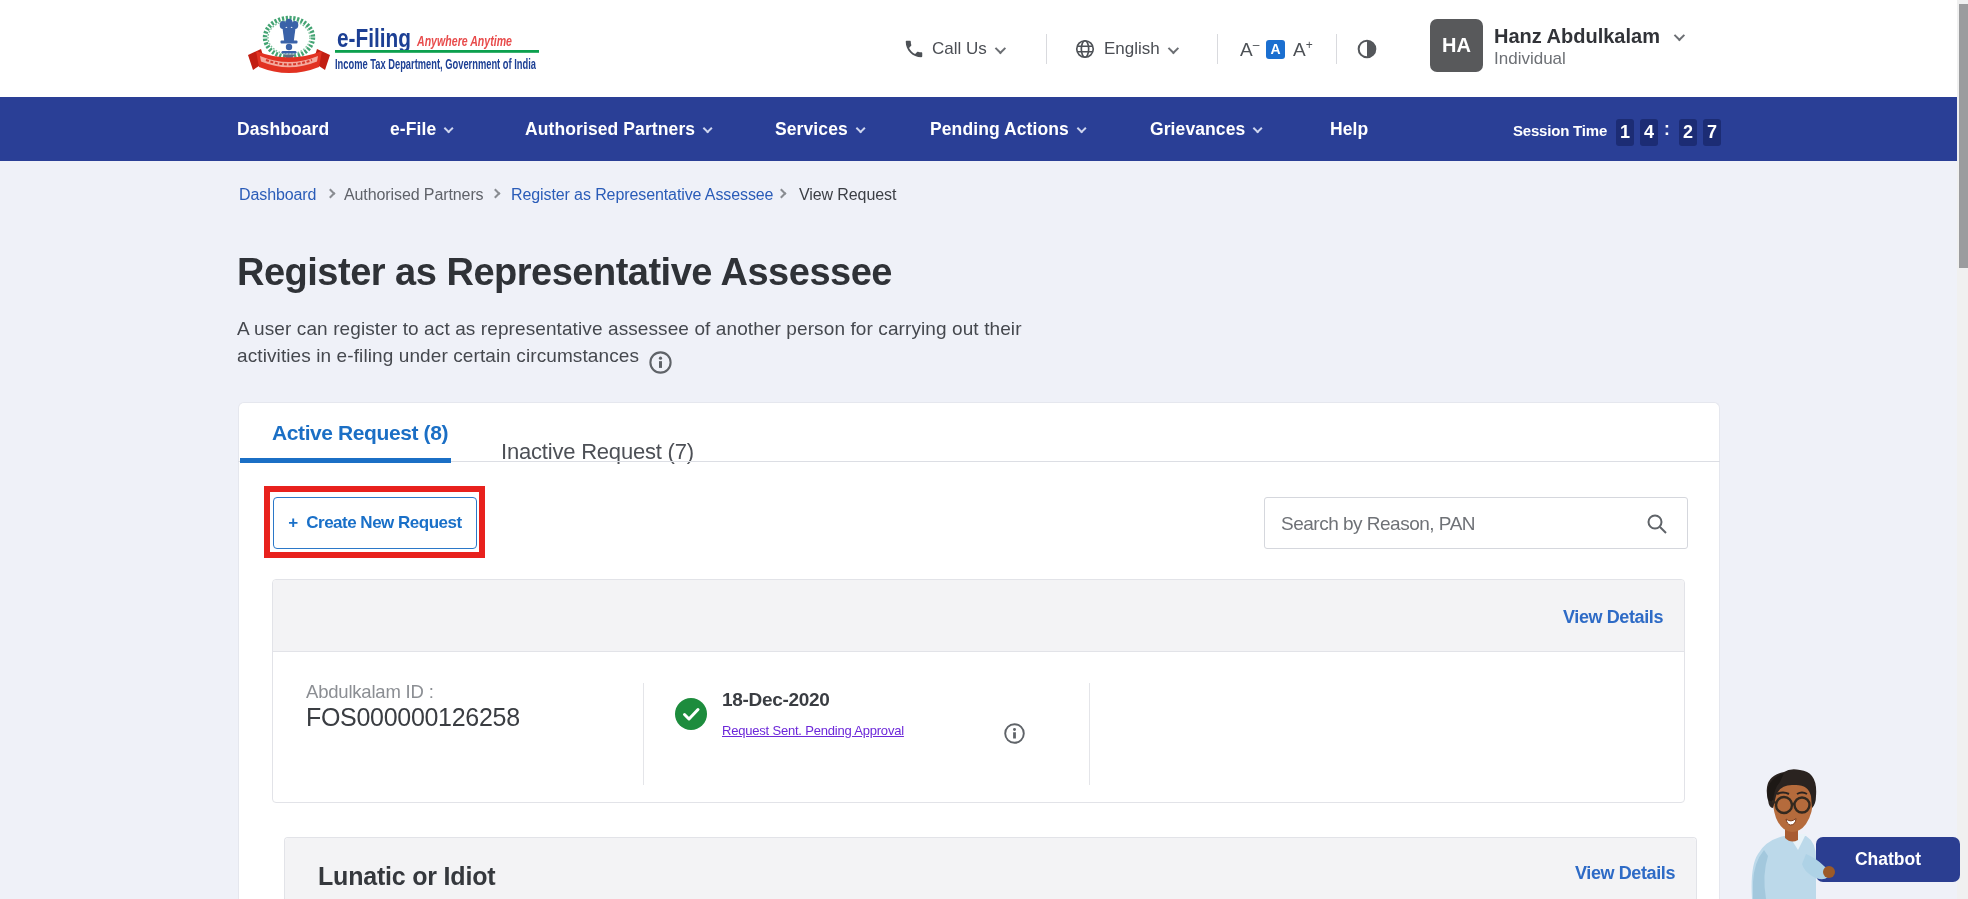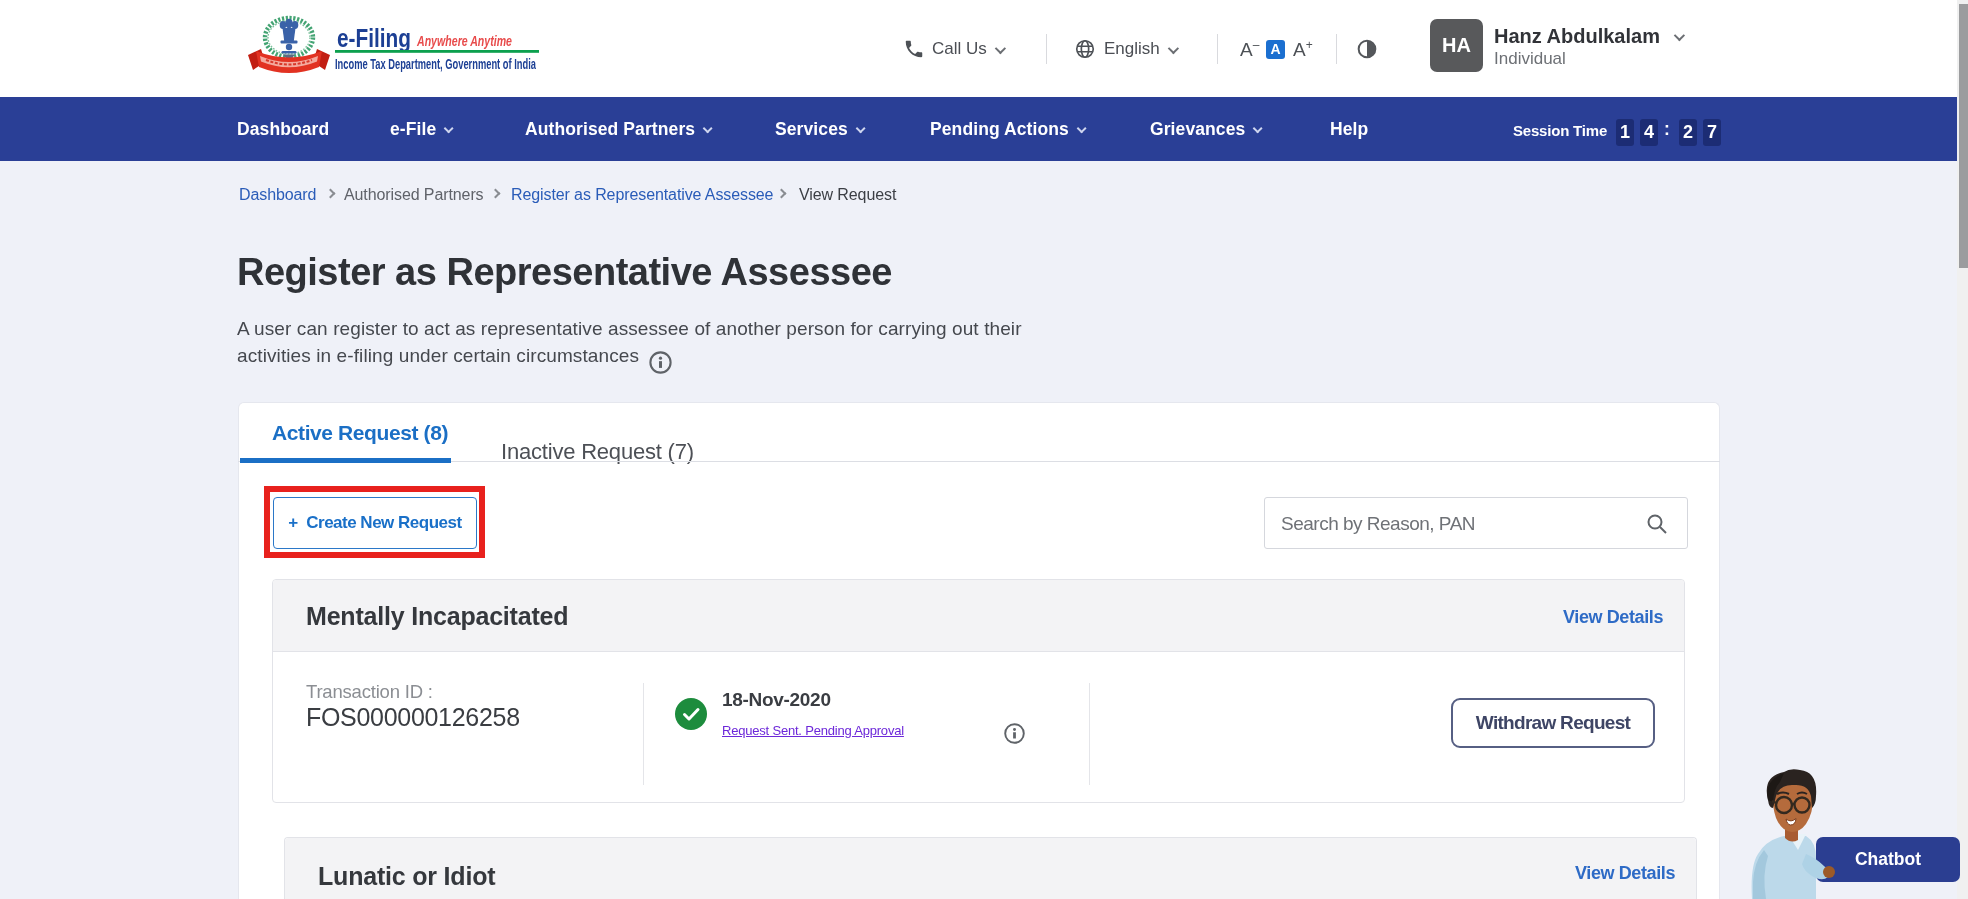--- a/index.html
+++ b/index.html
@@ -170,43 +170,41 @@
 <div id="search">
   <span>Search by Reason, PAN</span>
   <svg class="abs" style="left:380px; top:14px;" width="24" height="24" viewBox="0 0 24 24" fill="none" stroke="#5f6368" stroke-width="2">
       <circle cx="10" cy="10" r="6.5"></circle>
       <path d="M15 15 L21 21"></path>
     </svg>
 </div>
 
 <div class="rcard" style="top:579px; height:224px;">
   <div class="rhead">
-    <span class="rtitle">Mentally Incapacitated</span>
     <span class="vdetails">View Details</span>
   </div>
   <div class="colline" style="left:370px;"></div>
   <div class="colline" style="left:816px;"></div>
 
-  <div class="abs glabel" style="left:33px; top:101px;">Transaction ID :</div>
+  <div class="abs glabel" style="left:33px; top:101px;">Abdulkalam ID :</div>
   <div class="abs" style="left:33px; top:123px; font-size:25px; color:#3a3d42; letter-spacing:-0.3px;">FOS000000126258</div>
 
   <svg class="abs" style="left:402px; top:118px;" width="32" height="32" viewBox="0 0 32 32">
       <circle cx="16" cy="16" r="16" fill="#1d8c3d"></circle>
       <path d="M9.5 16.5 L14 21 L23 11.5" fill="none" stroke="#fff" stroke-width="3" stroke-linecap="round" stroke-linejoin="round"></path>
     </svg>
-  <div class="abs" style="left:449px; top:109px; font-size:19px; font-weight:bold; color:#3a3d42; letter-spacing:-0.3px;">18-Nov-2020</div>
+  <div class="abs" style="left:449px; top:109px; font-size:19px; font-weight:bold; color:#3a3d42; letter-spacing:-0.3px;">18-Dec-2020</div>
   <div class="abs" style="left:449px; top:143px; font-size:13px; color:#6d28d9; letter-spacing:-0.2px;text-decoration:underline;">Request Sent. Pending Approval</div>
   <svg class="abs" style="left:730px; top:142px;" width="23" height="23" viewBox="0 0 24 24">
       <circle cx="12" cy="12" r="9.7" fill="none" stroke="#5f6368" stroke-width="2"></circle>
       <circle cx="12" cy="7.8" r="1.55" fill="#5f6368"></circle>
       <path d="M12 10.7v6.5" stroke="#5f6368" stroke-width="2.9" fill="none"></path>
     </svg>
 
 
-  <div id="wdbtn">Withdraw Request</div>
 </div>
 
 <div class="rcard" style="top:837px; height:62px; border-bottom:none; border-radius:4px 4px 0 0;margin-left:12px;">
   <div class="rhead" style="height:62px; border-bottom:none;">
     <span class="rtitle" style="top:24px;">Lunatic or Idiot</span>
     <span class="vdetails" style="top:25px;">View Details</span>
   </div>
 </div>
 
 <div id="cbtn">Chatbot</div>

